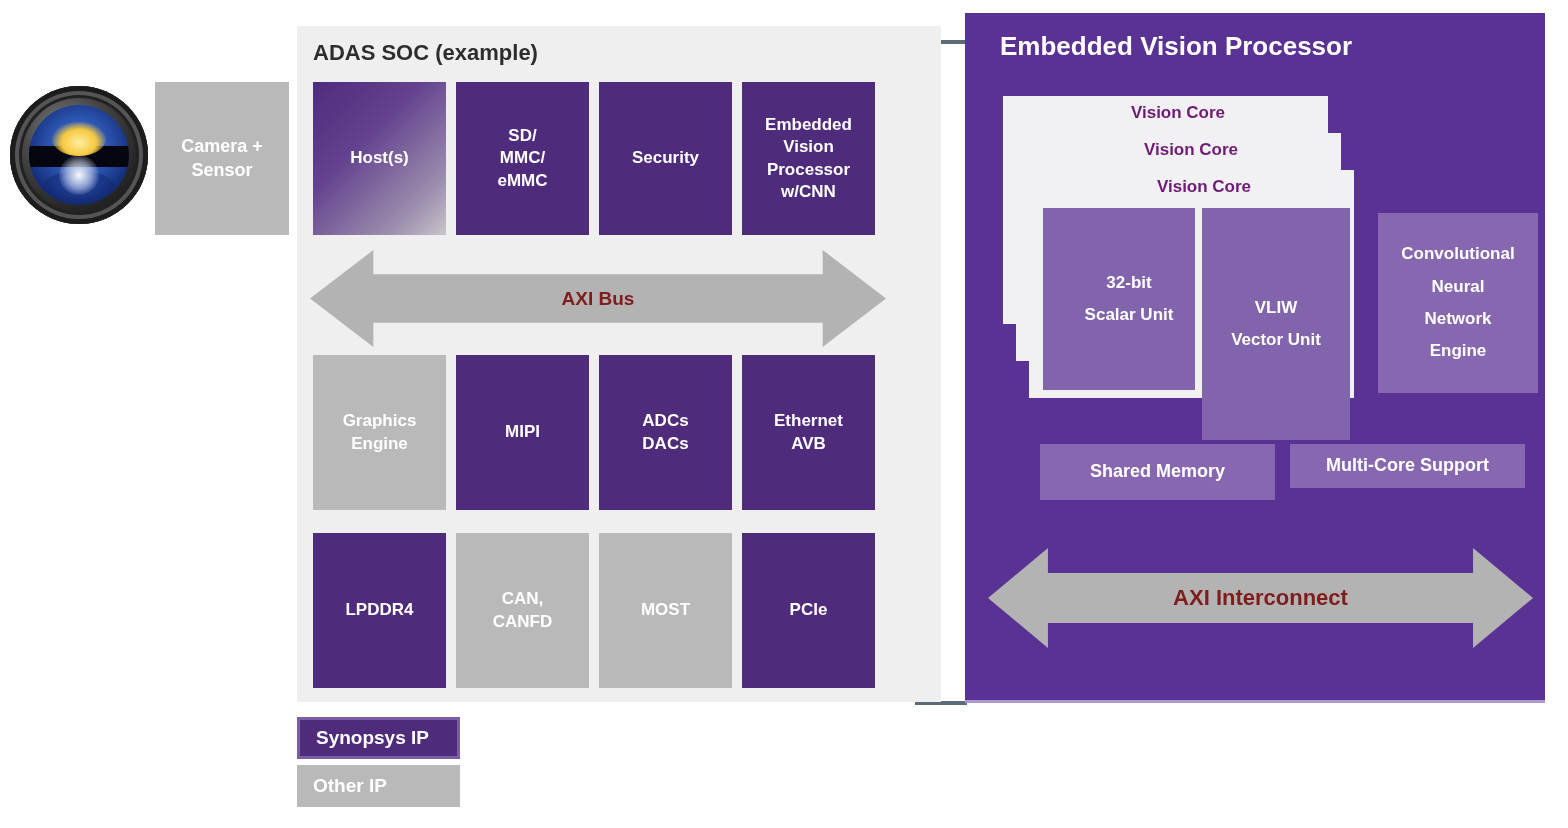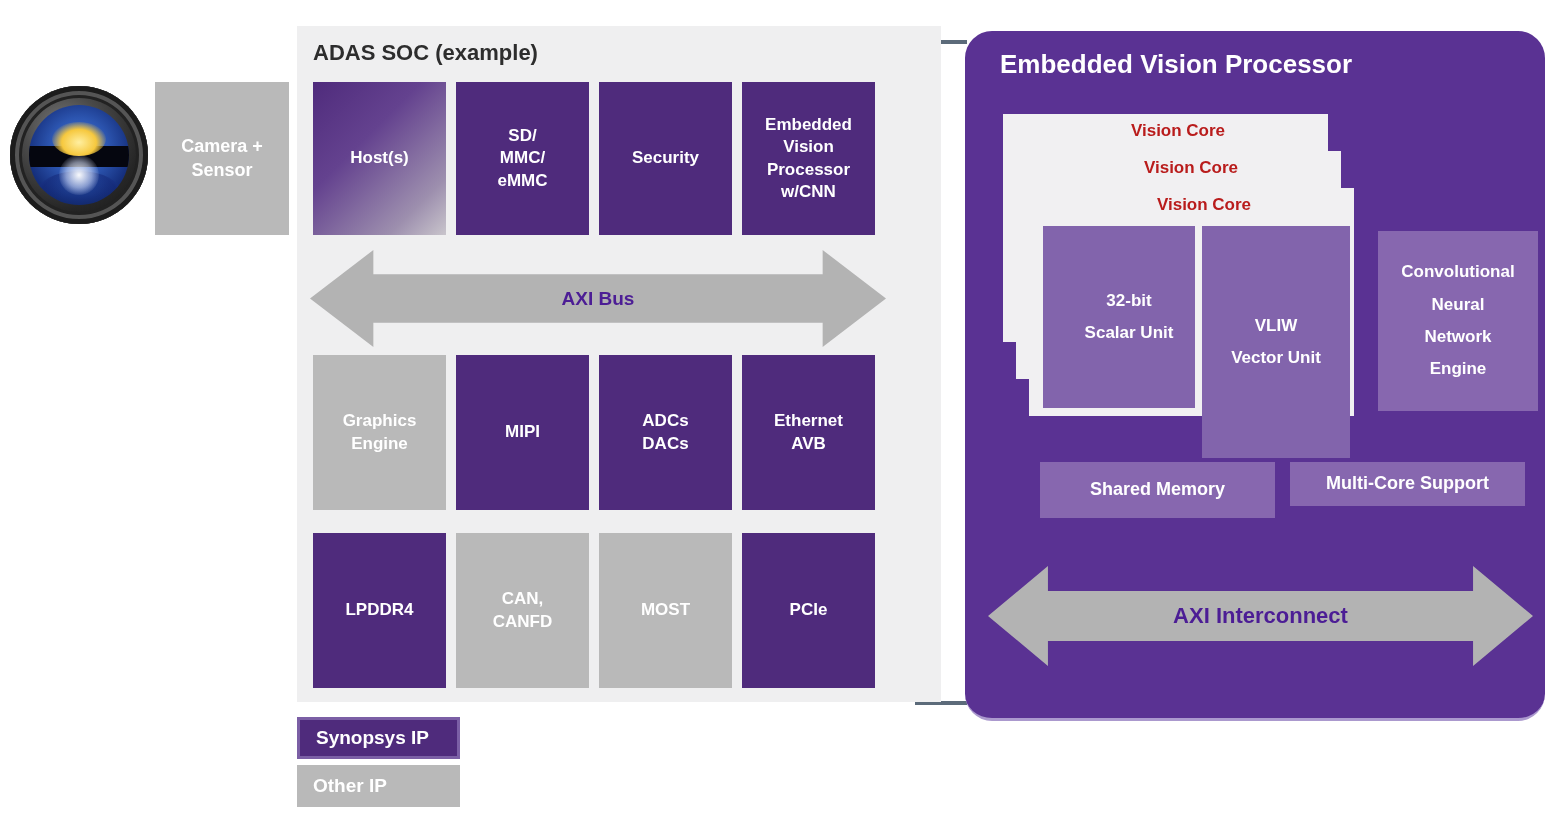--- a/index.html
+++ b/index.html
@@ -43,51 +43,51 @@
   .soc-title { position:absolute; left:16px; top:14px; font-size:22px; font-weight:bold; color:#2d2d2d; }
   .c1 { left:16px; }  .c2 { left:159px; } .c3 { left:302px; } .c4 { left:445px; }
   .rw { width:133px; }
   .r1 { top:56px;  height:153px; }
   .r2 { top:329px; height:155px; }
   .r3 { top:507px; height:155px; }
 
   
   .axi {
     position:absolute; display:flex; align-items:center; justify-content:center;
-    background:#b3b3b3; color:#4c1d95; font-weight:bold;
+    background:#b3b3b3; color:#7f1d1d; font-weight:bold;
     clip-path: polygon(0% 50%, 11% 0%, 11% 25%, 89% 25%, 89% 0%, 100% 50%, 89% 100%, 89% 75%, 11% 75%, 11% 100%);
   }
   .axi-bus { left:13px; top:224px; width:576px; height:97px; font-size:19px; }
 
   
   .legend-box {
     position:absolute; width:163px; height:42px; display:flex; align-items:center;
     padding-left:16px; color:#fff; font-weight:bold; font-size:19px;
   }
   .legend-syn { left:297px; top:717px; background:#4f2b7c; border:3px solid #7b5fa5; }
   .legend-oth { left:297px; top:765px; background:#b9b9b9; }
 
   
   .conn { position:absolute; background:#5c6b7a; }
   .conn-stub { left:877px; top:153px; width:40px; height:4px; }
   .conn-vert { left:915px; top:40px;  width:4px;  height:665px; }
   .conn-top  { left:915px; top:40px;  width:52px; height:4px; }
   .conn-bot  { left:915px; top:701px; width:52px; height:4px; }
 
   
-  .evp { position:absolute; left:965px; top:31px; width:580px; height:690px; background:#5a3293;
-         border-bottom:3px solid #ab99ce;border-radius:27px; }
+  .evp { position:absolute; left:965px; top:13px; width:580px; height:690px; background:#5a3293;
+         border-bottom:3px solid #ab99ce; }
   .evp-title { position:absolute; left:35px; top:18px; color:#ffffff; font-size:26px; font-weight:bold; }
 
   .core-card { position:absolute; width:325px; height:228px; background:#f1f0f2; }
   .core-1 { left:38px; top:83px;  }
   .core-2 { left:51px; top:120px; }
   .core-3 { left:64px; top:157px; }
   .core-label { position:absolute; left:0; right:0; top:7px; text-align:center;
-                color:#b91c1c; font-size:17px; font-weight:bold;padding-left:25px; }
+                color:#701a75; font-size:17px; font-weight:bold;padding-left:25px; }
 
   .evp-blk {
     position:absolute; display:flex; align-items:center; justify-content:center; text-align:center;
     color:#ffffff; font-weight:bold; font-size:17px; line-height:1.9; white-space:pre-line;
   }
   .unit   { background:#8264ac; }
   .lite   { background:#8767af; }
   .scalar { left:78px;  top:195px; width:152px; height:182px;padding-left:20px; }
   .vliw   { left:237px; top:195px; width:148px; height:232px; }
   .cnn    { left:413px; top:200px; width:160px; height:180px; }

